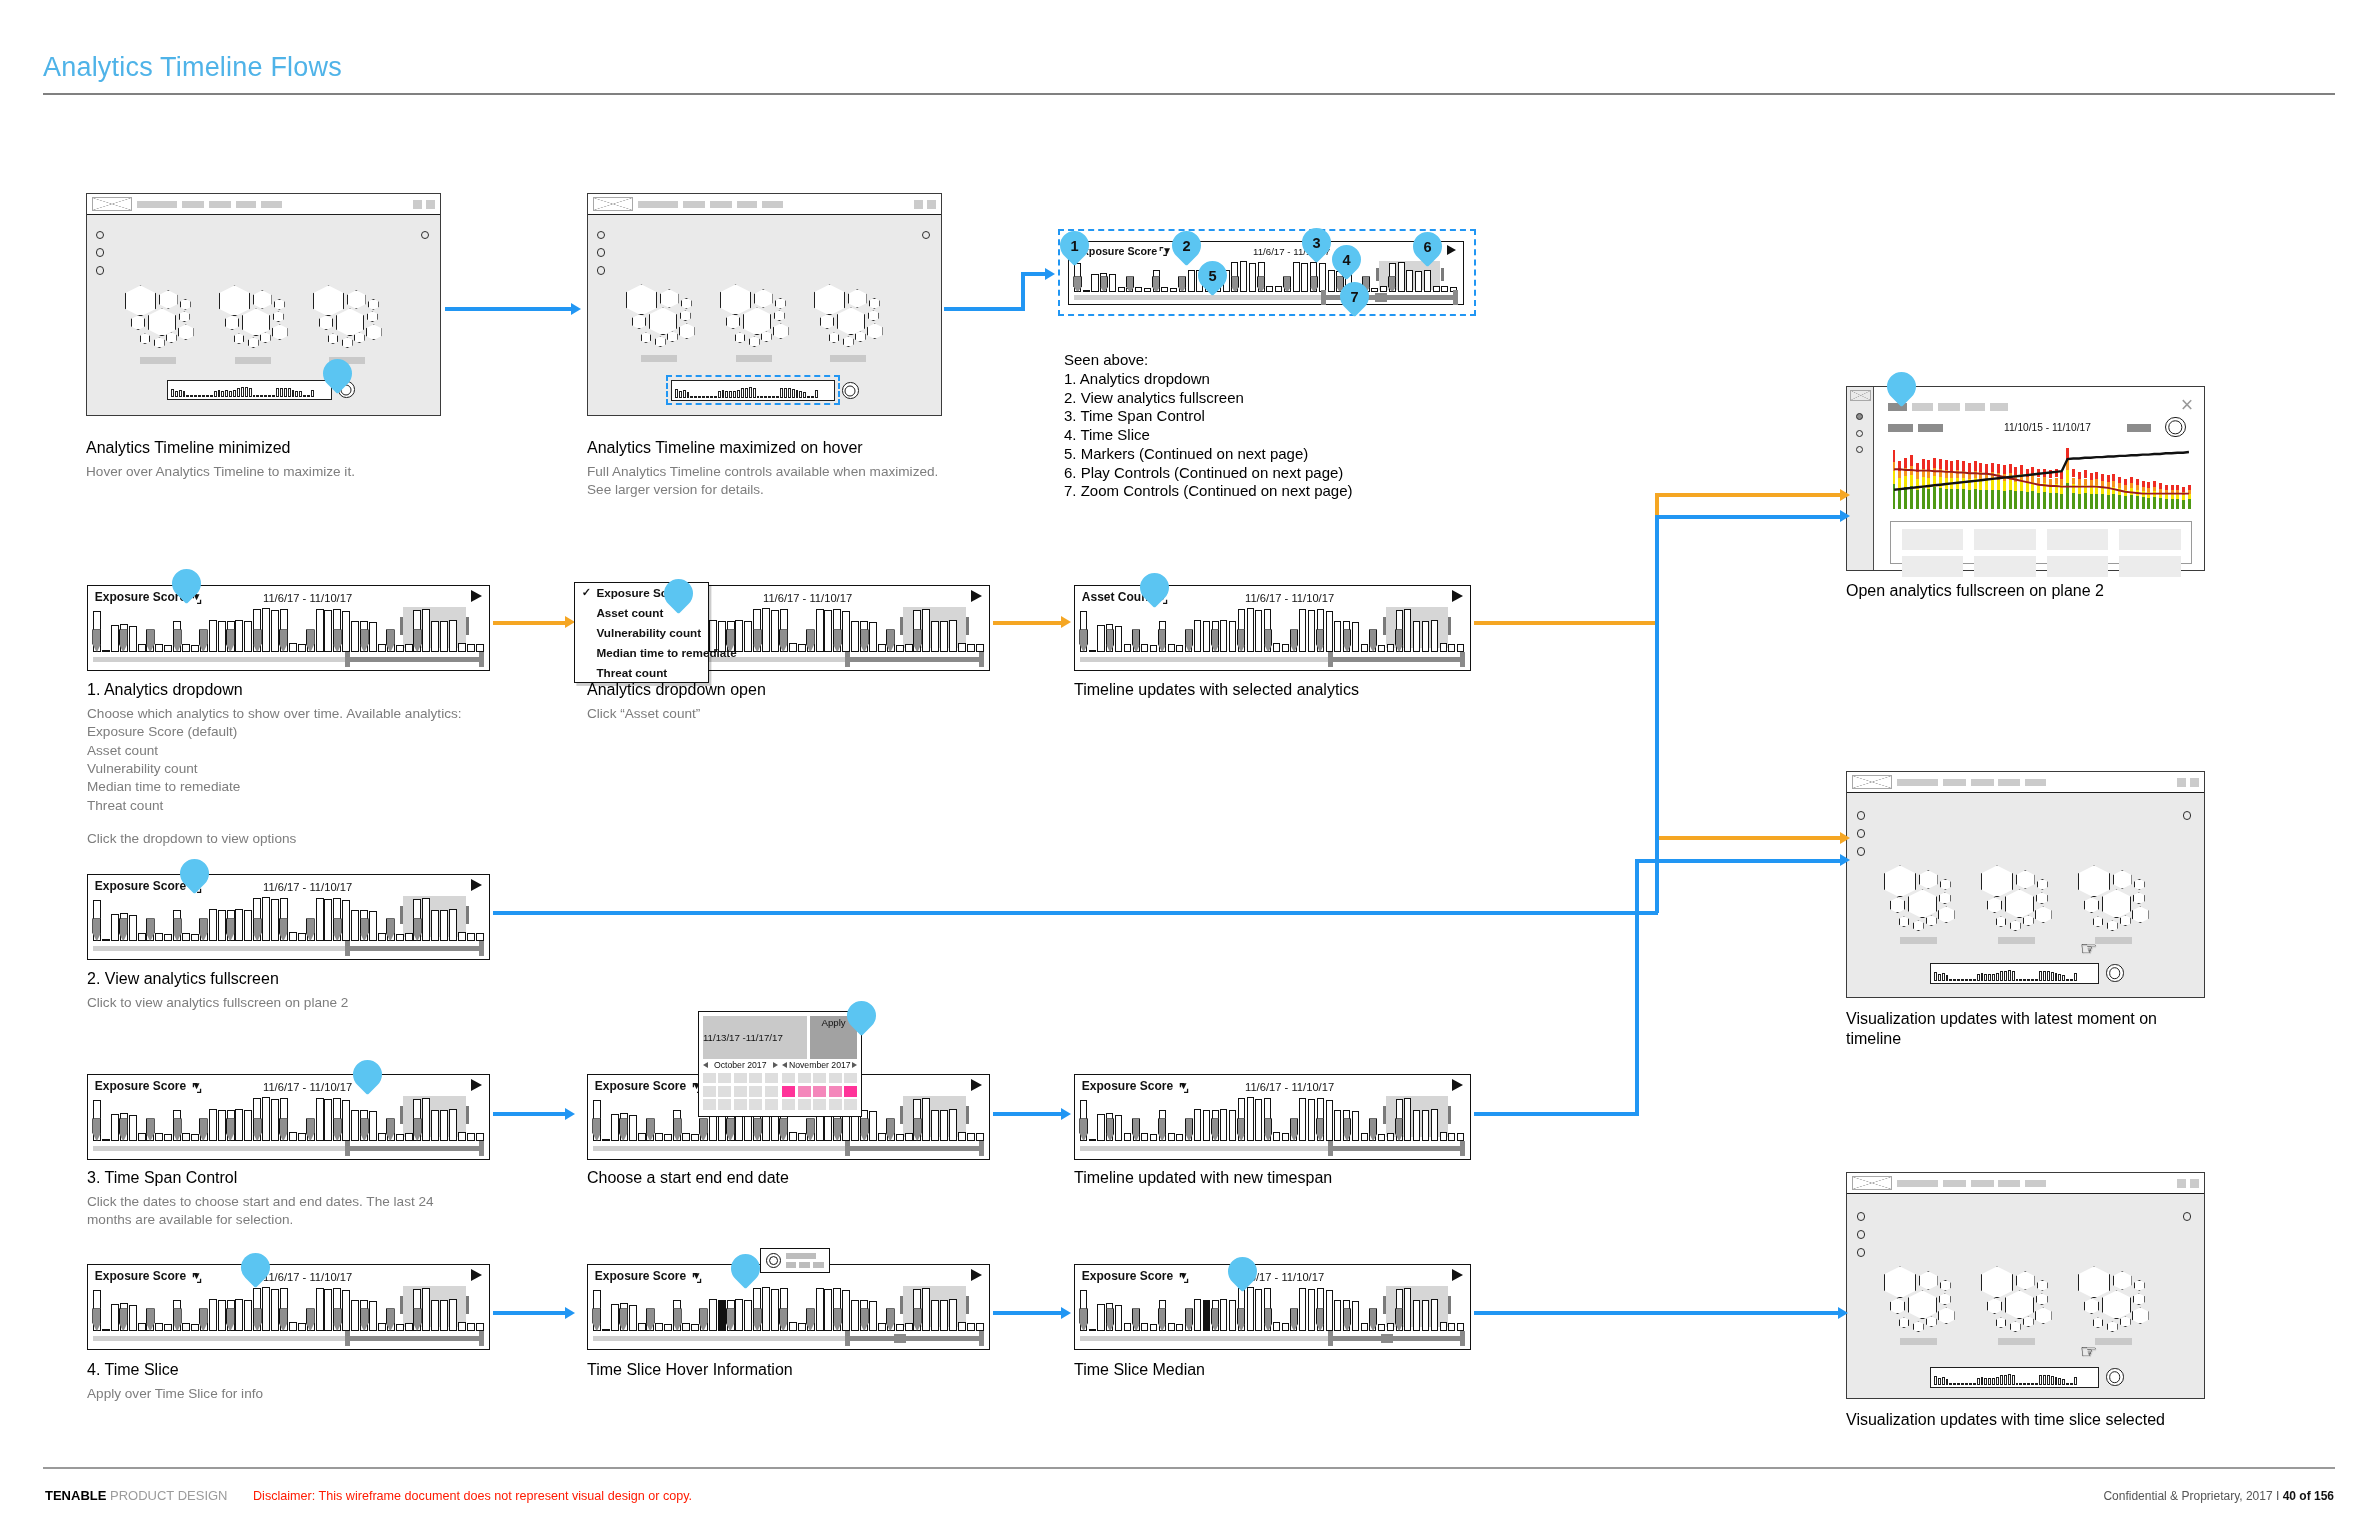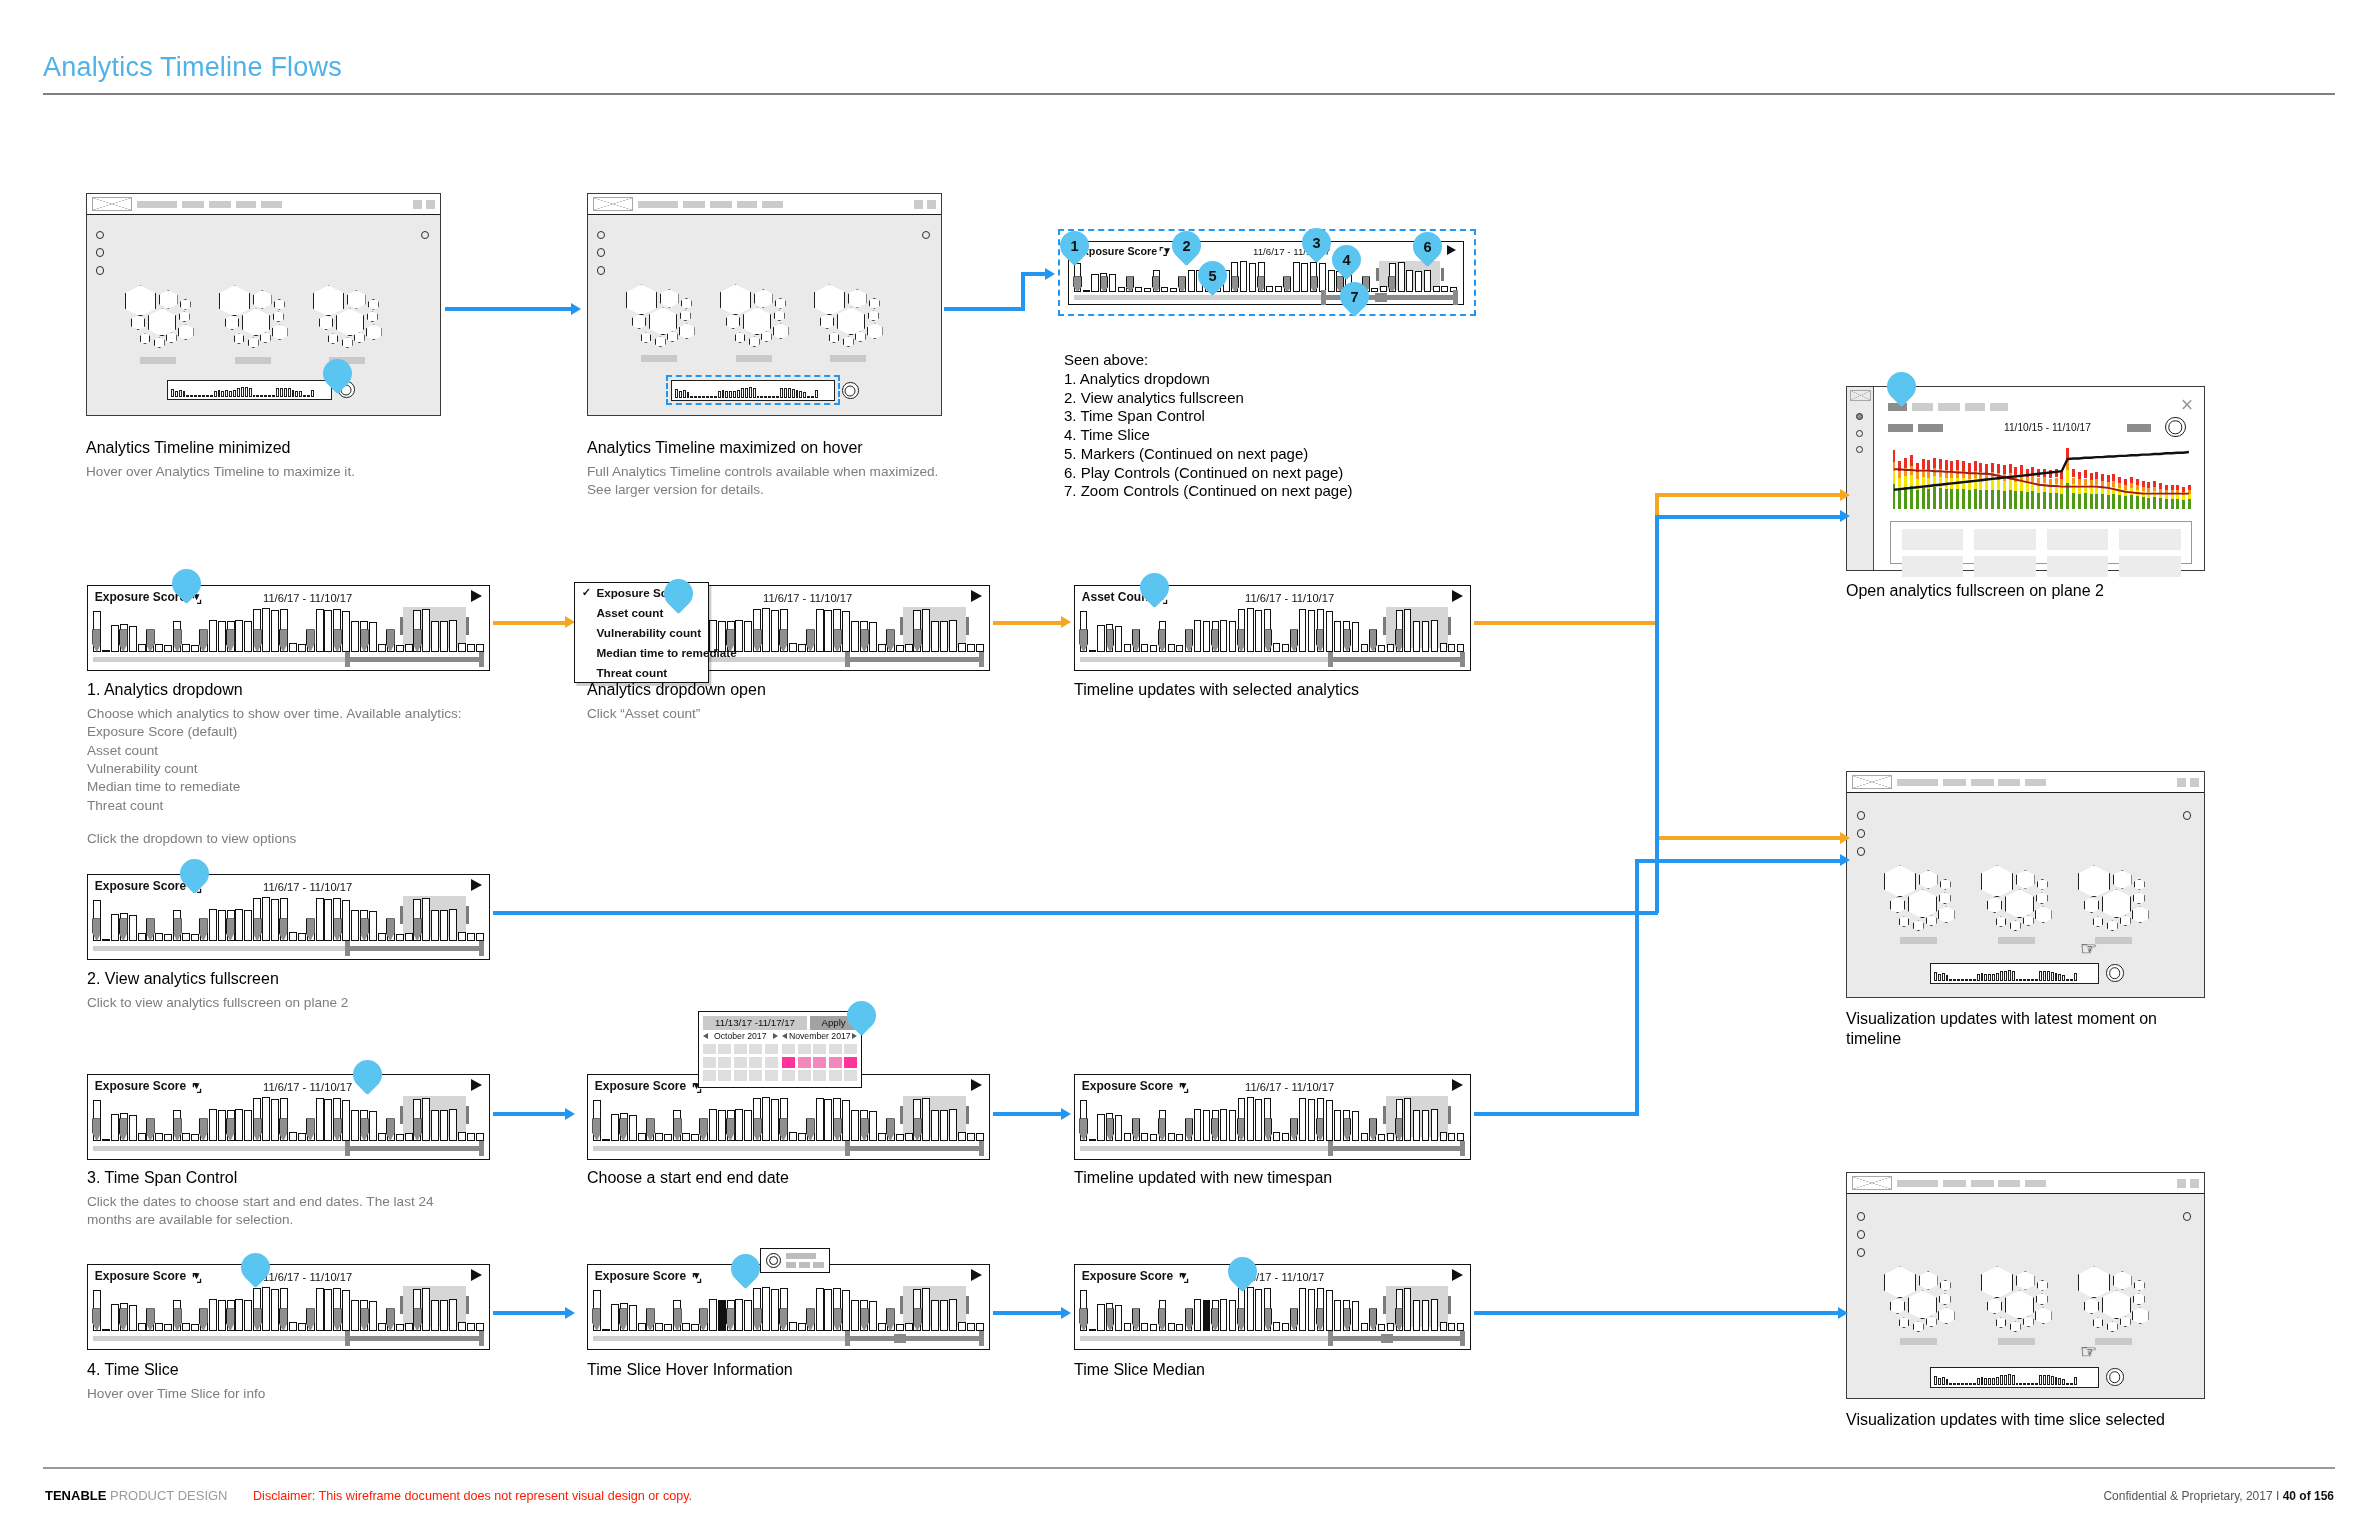--- a/index.html
+++ b/index.html
@@ -140,22 +140,22 @@
   .dropdown .item.checked:before {
     content:"\2713"; position:absolute; left:6.8px; top:3.4px; font-size:11.2px;
   }
 
   
   .calendar {
     position:absolute; background:#fff; border:1.5px solid #111; z-index:7; padding:3.9px;
   }
   .cal-top { display:flex; gap:2.9px; }
   .cal-range {
-    flex:1 1 auto; background:#c9c9c9; text-align:center; font-size:9.7px; color:#111;
-    padding:1px 0;
+    flex:1 1 auto; background:#c9c9c9; font-size:9.7px; color:#111;
+    padding:16px 0;
   }
   .cal-apply {
     width:47px; background:#a2a2a2; text-align:center; font-size:9.7px; color:#111; padding:1.5px 0;
   }
   .cal-months { display:flex; gap:4.9px; margin-top:1.5px; }
   .cal-m { flex:1 1 0; display:flex; align-items:center; justify-content:space-between;
            font-size:8.7px; color:#111; }
   .cal-m .arrow-l { width:0;height:0;border-right:5.3px solid #5a5a5a;border-top:3.4px solid transparent;border-bottom:3.4px solid transparent; }
   .cal-m .arrow-r { width:0;height:0;border-left:5.3px solid #5a5a5a;border-top:3.4px solid transparent;border-bottom:3.4px solid transparent; }
   .cal-grid { display:flex; gap:4.9px; margin-top:2.4px; }
@@ -1720,21 +1720,21 @@
     <div class="range" style="left:253px;right:0;"></div>
     <div class="cap" style="left:252px;"></div>
     <div class="cap" style="right:0;"></div>
   </div>
 </div>
 <div class="pin blank" style="left:241px;top:1253px;">
     <span></span>
   </div>
 <div class="cap" style="left:87px;top:1360px;width:388px;">
   <div class="cap-title">4. Time Slice</div>
-  <div class="cap-body" style="margin-top:4.9px">Hover over Time Slice for info</div>
+  <div class="cap-body" style="margin-top:4.9px">Apply over Time Slice for info</div>
 </div>
 
 <div class="conn" style="left:493px;top:1311px;width:75px;height:3.9px;"></div>
 <div class="arrowhead" style="left:565px;top:1307px;"></div>
 
 <div class="timeline" style="left:587px;top:1264px;width:403px;height:86px;">
   <div class="tl-head">
     <div class="tl-analytic">
       <span>Exposure Score</span>
       <span class="tl-caret">▼</span>

